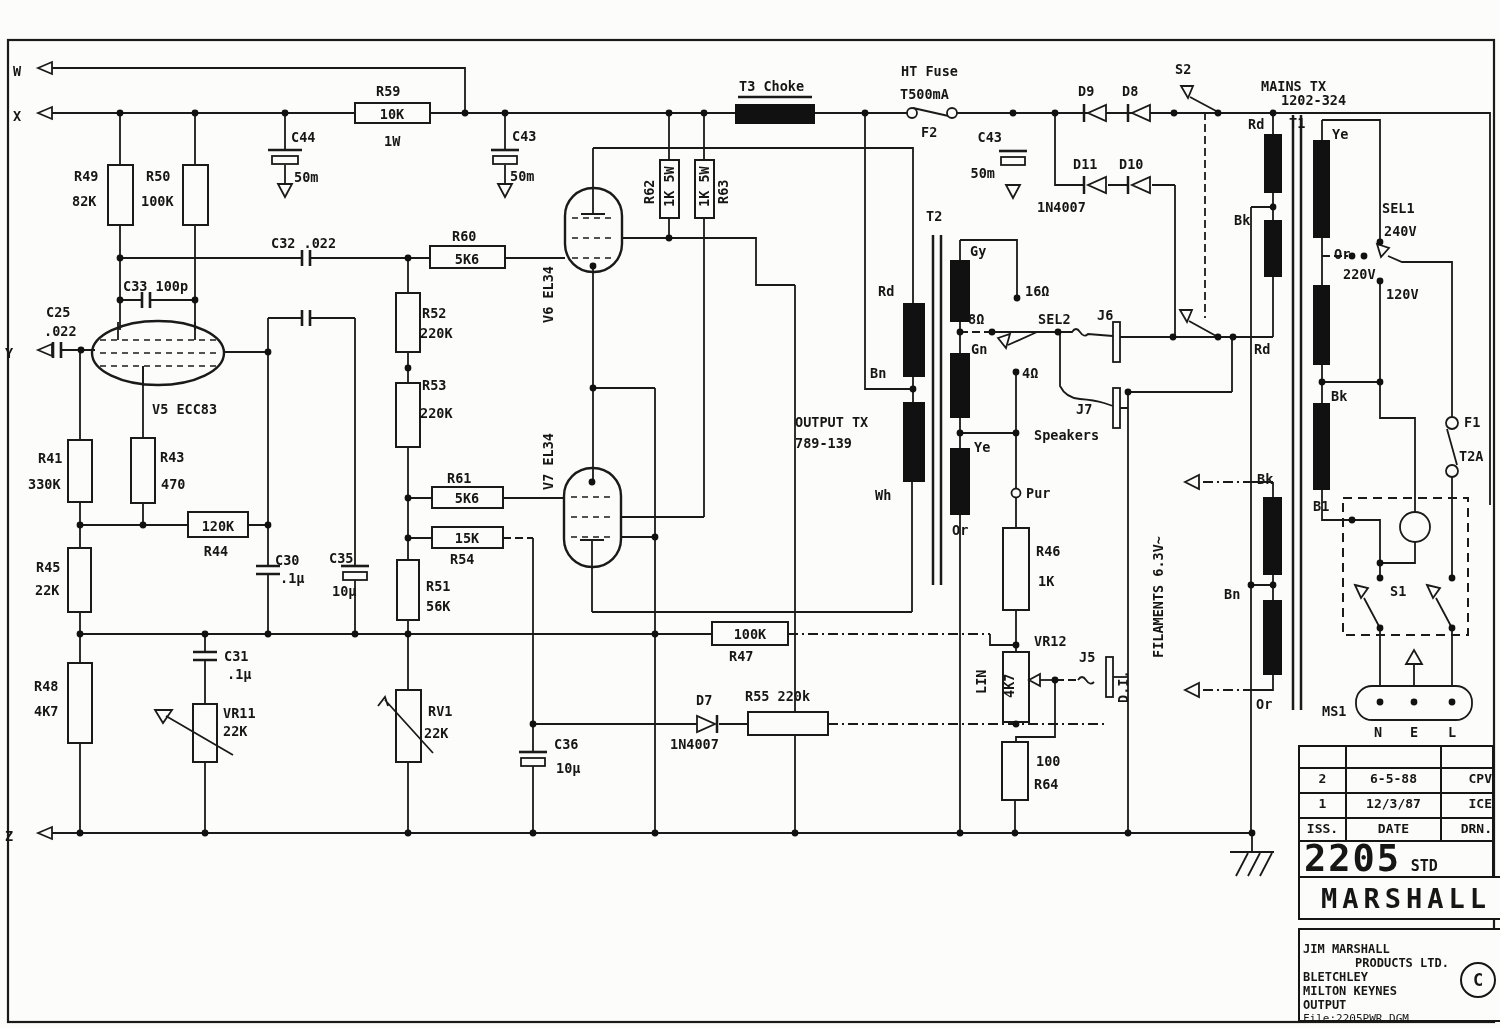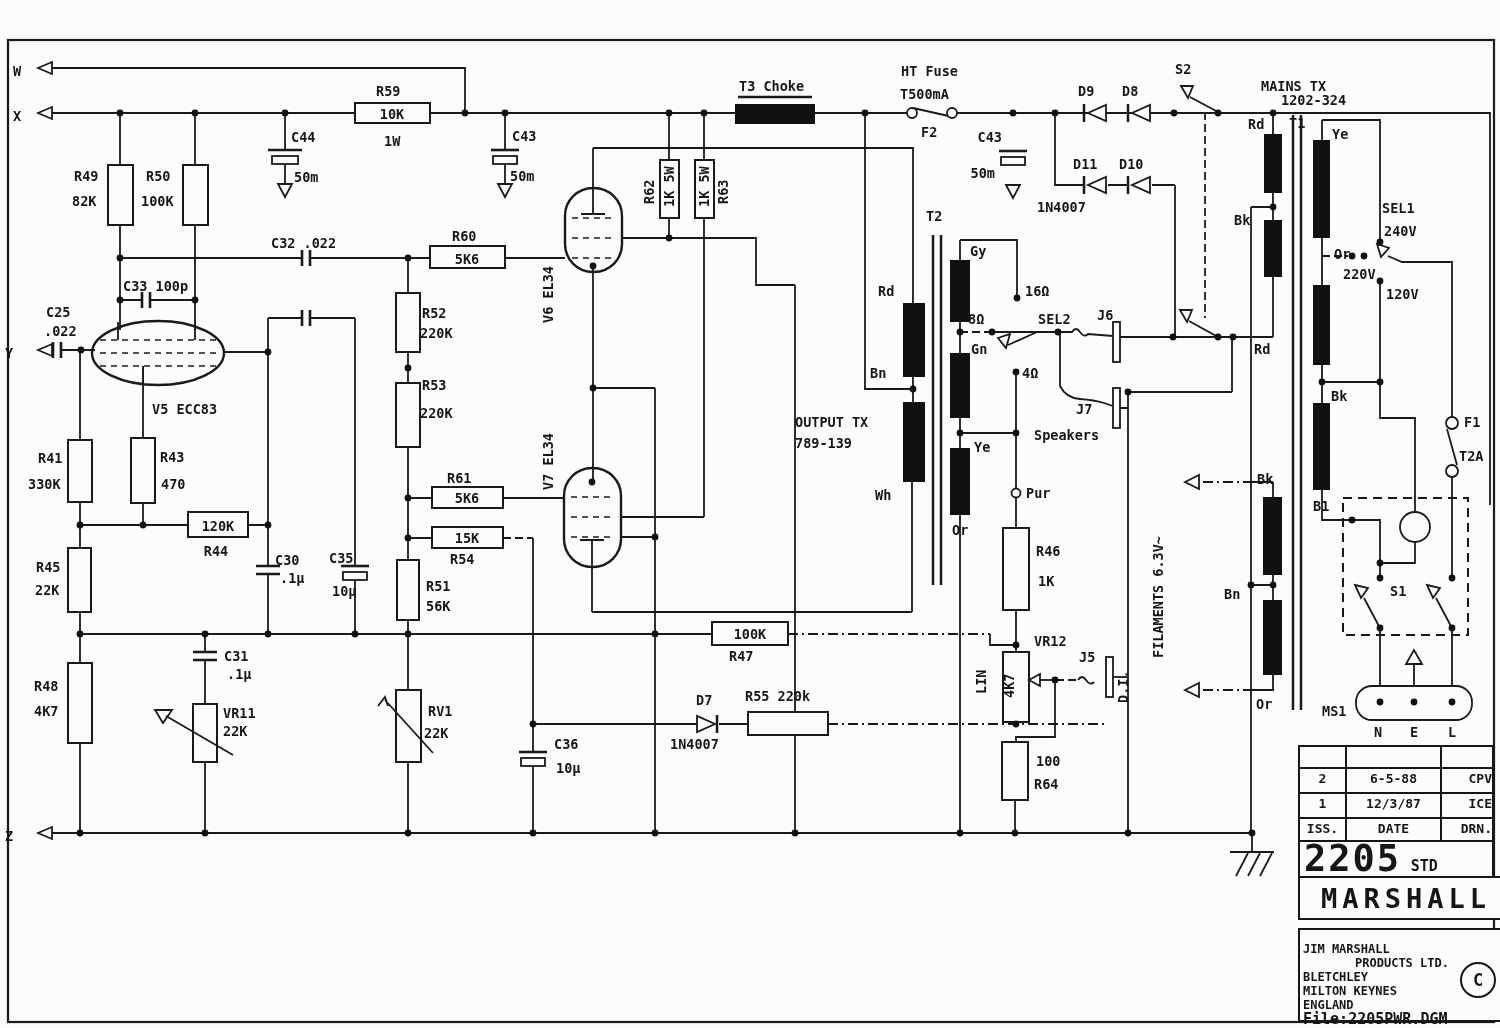--- a/index.html
+++ b/index.html
@@ -23,21 +23,21 @@
   .isstable div{border-right:2px solid #161616;border-top:2px solid #161616;
       text-align:center;font-size:13px;font-weight:700;padding:2px 0;height:19px;box-sizing:content-box;}
   .isstable div:nth-child(3n){border-right:none;text-align:right;}
   .isstable div:nth-child(-n+3){border-top:none;height:16px;}
   .m2205{font-size:37px;font-weight:700;letter-spacing:2px;line-height:30px;}
   .mstd{font-size:15px;font-weight:700;}
   .msub{font-size:12.5px;font-weight:400;}
   .marsh{font-size:27px;font-weight:700;letter-spacing:5px;line-height:42px;text-align:center;}
   .addr{font-size:12px;font-weight:700;line-height:14px;}
   .addr .rgt{text-align:center;}
-  .filel{font-size:15px;font-weight:700;}
+  .filel{font-size:11px;font-weight:400;}
   .cc{position:absolute;right:8px;bottom:22px;width:32px;height:32px;border:2.5px solid #161616;
       border-radius:50%;text-align:center;line-height:32px;font-size:17px;font-weight:700;}
 </style>
 </head>
 <body>
 
 <div id="page">
 <svg width="1500" height="1028" viewBox="0 0 1500 1028">
 
   <rect x="8" y="40" width="1486" height="982" fill="none" stroke="#1a1a1a" stroke-width="2.2"></rect>
@@ -487,18 +487,18 @@
     <span class="m2205">2205</span>
     <span class="mstd">STD</span>
     <div class="msub">Output Stage &amp; PSU</div>
   </div>
   <div class="bx marsh" style="left:0;top:131px;width:216px;height:44px;">MARSHALL</div>
   <div class="bx addr" style="left:0;top:183px;width:208px;height:94px;padding:12px 3px;">
     <div>JIM MARSHALL</div>
     <div class="rgt">PRODUCTS LTD.</div>
     <div>BLETCHLEY</div>
     <div>MILTON KEYNES</div>
-    <div>ENGLAND</div>
+    <div>OUTPUT</div>
     <div class="filel">File:2205PWR.DGM</div>
     <div class="cc">C</div>
   </div>
 </div>
 </div>
 
 </body></html>

